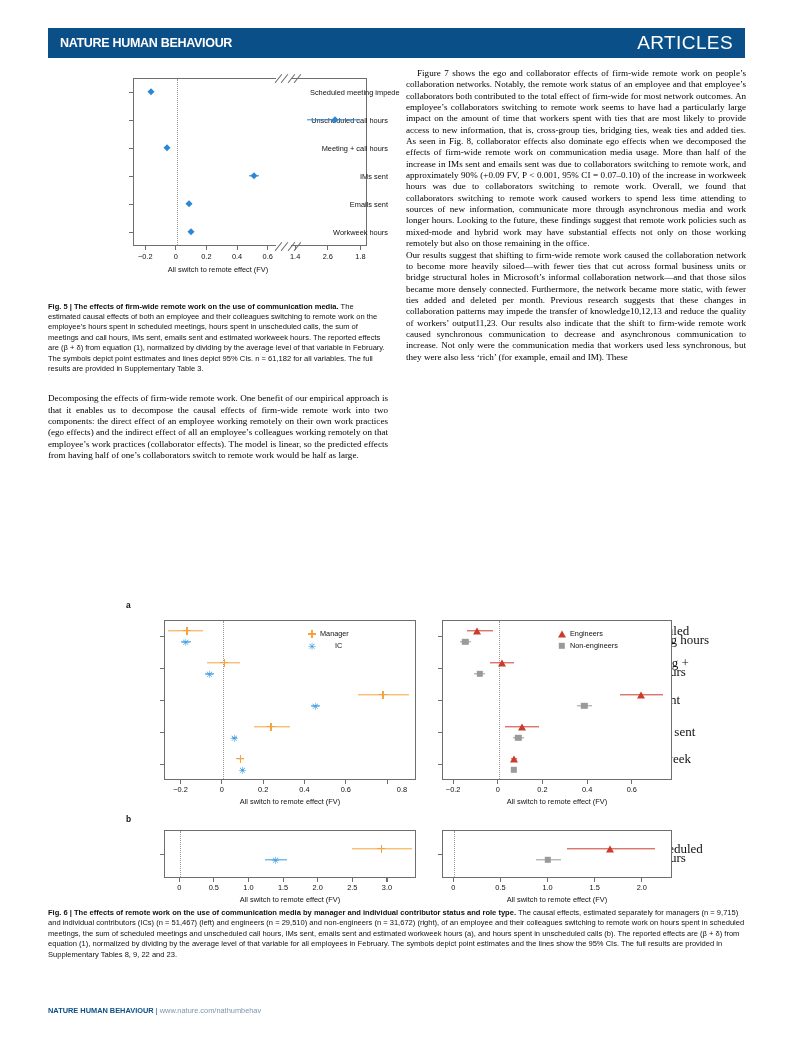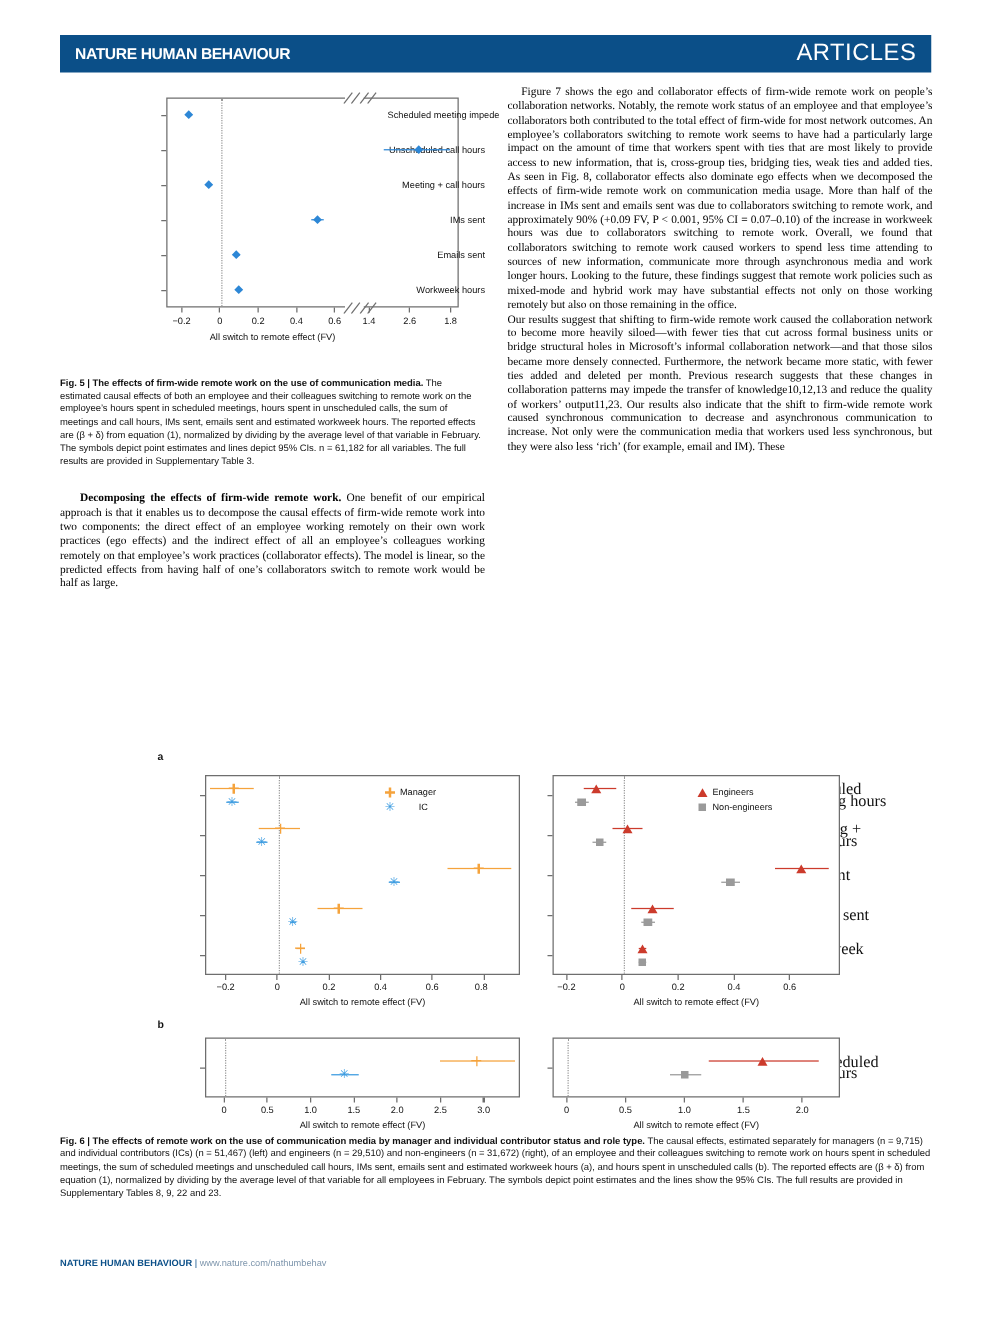--- a/index.html
+++ b/index.html
@@ -39,21 +39,21 @@
     text-align:justify;
     margin:0;
     hyphens:none;
   }
   .body-text.indent{text-indent:11px;}
   .sec-head{
     font-family:"Liberation Sans",sans-serif;
     font-weight:bold;font-size:9.4px;
     margin:9px 0 1px 0;
   }
-  .run-in{font-family:"Liberation Serif",serif;font-weight:bold;margin-left:16px;}
+  .run-in{font-family:"Liberation Serif",serif;font-weight:normal;}
 
   
   .caption{
     font-family:"Liberation Sans",sans-serif;
     font-size:7.55px;line-height:10.4px;
     text-align:left;color:#111;
   }
   .caption b{font-weight:bold;}
 
   
@@ -257,21 +257,21 @@
       <div class="xlabnum" style="left:132.52459016393442px;top:187px;">−0.2</div>
       <div class="xtick" style="left:173.3360655737705px;top:182px;"></div>
       <div class="xlabnum" style="left:173.8360655737705px;top:187px;">0</div>
       <div class="xtick" style="left:214.64754098360658px;top:182px;"></div>
       <div class="xlabnum" style="left:215.14754098360658px;top:187px;">0.2</div>
       <div class="xtick" style="left:255.95901639344265px;top:182px;"></div>
       <div class="xlabnum" style="left:256.45901639344265px;top:187px;">0.4</div>
       <div class="xtick" style="left:297.2704918032787px;top:182px;"></div>
       <div class="xlabnum" style="left:297.7704918032787px;top:187px;">0.6</div>
       <div class="xtick" style="left:338.5819672131148px;top:182px;"></div>
-      <div class="xlabnum" style="left:337px;top:187px;">0.8</div>
+      <div class="xlabnum" style="left:354px;top:187px;">0.8</div>
       <div class="xlabnum" style="left:242px;top:199px;">All switch to remote effect (FV)</div>
       <div class="pt-plus" style="left:264px;top:36px;color:#f5a33c;"></div>
       <div class="legend-item" style="left:272px;top:31.4px;">Manager</div>
       <div class="pt-star" style="left:264px;top:48px;color:#3b9be0;">✳</div>
       <div class="legend-item" style="left:287px;top:43.4px;">IC</div>
       <div class="f6box" style="left:394px;top:22px;width:230px;height:160px;">
         <div class="zeroline" style="left:55.82524271844659px;"></div>
       </div>
       <div class="ytick" style="left:390px;top:37.5px;"></div>
       <div class="ci" style="left:418.5631067961165px;top:32.5px;width:26.79611650485441px;background:#cc3b2c;"></div>

